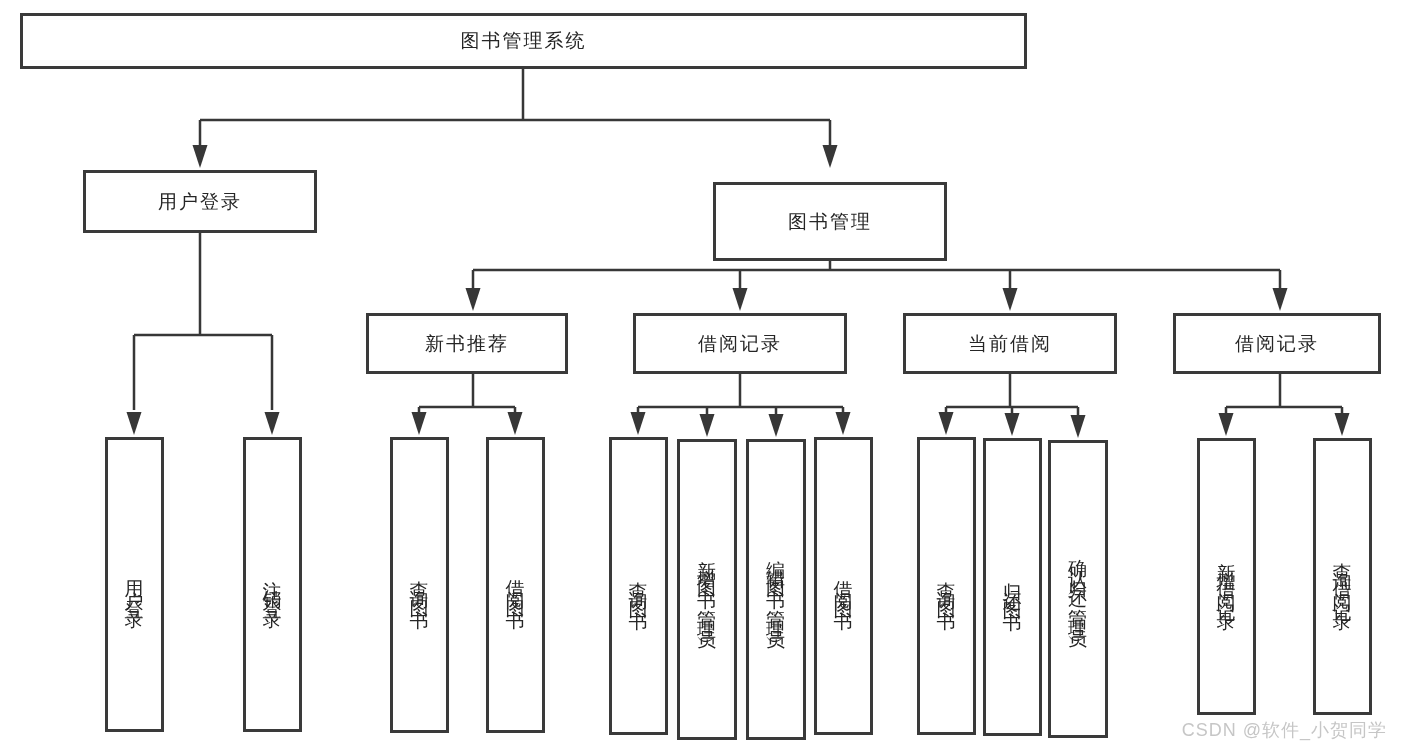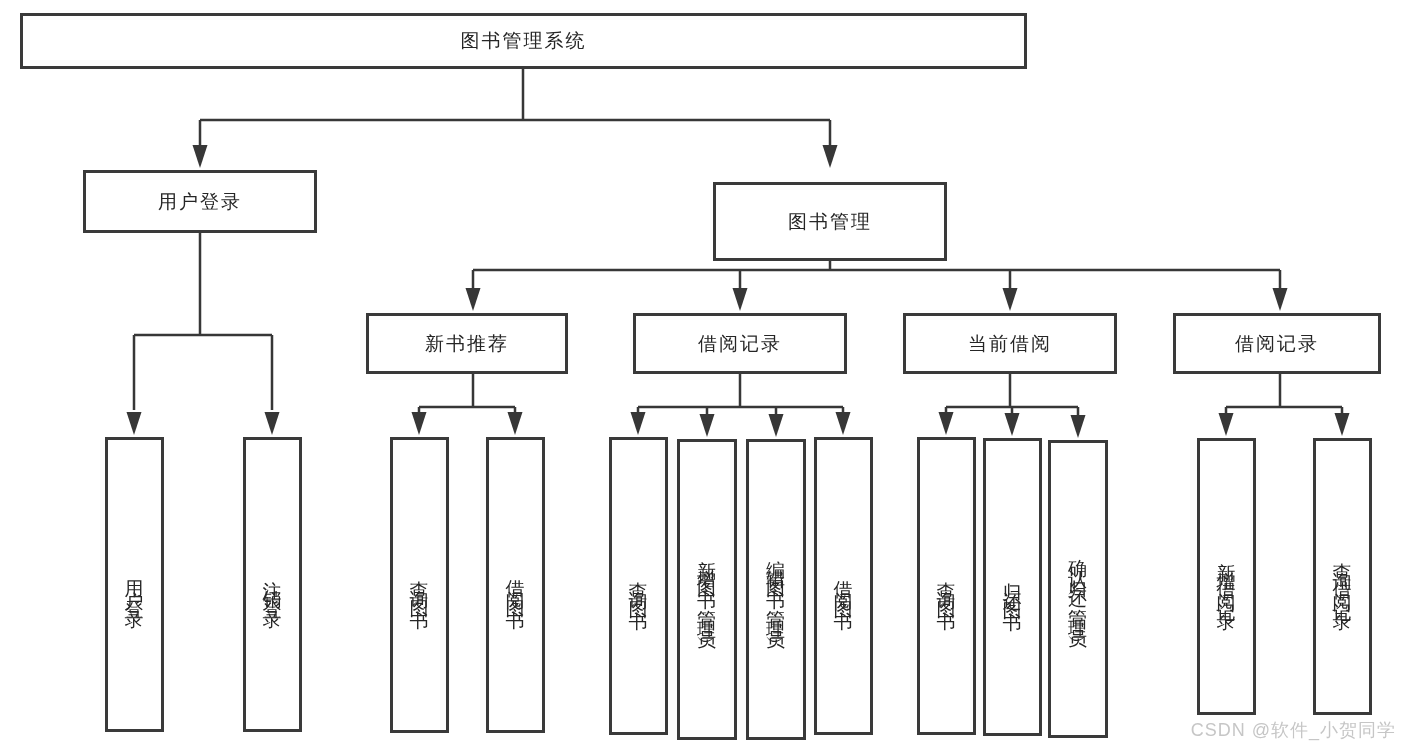--- a/index.html
+++ b/index.html
@@ -33,21 +33,21 @@
   }
   .box.v .lbl {
     writing-mode: vertical-rl;
     text-orientation: mixed;
     letter-spacing: 10px;
     font-size: 19px;
     line-height: 1;
   }
   .watermark {
     position: absolute;
-    right: 9px;
+    right: 18px;
     bottom: 5px;
     color: #c6c6c6;
     font-size: 18px;
     letter-spacing: 1px;
     white-space: nowrap;
     z-index: 5;
     margin-left: 48px;
   }
 </style>
 </head>

